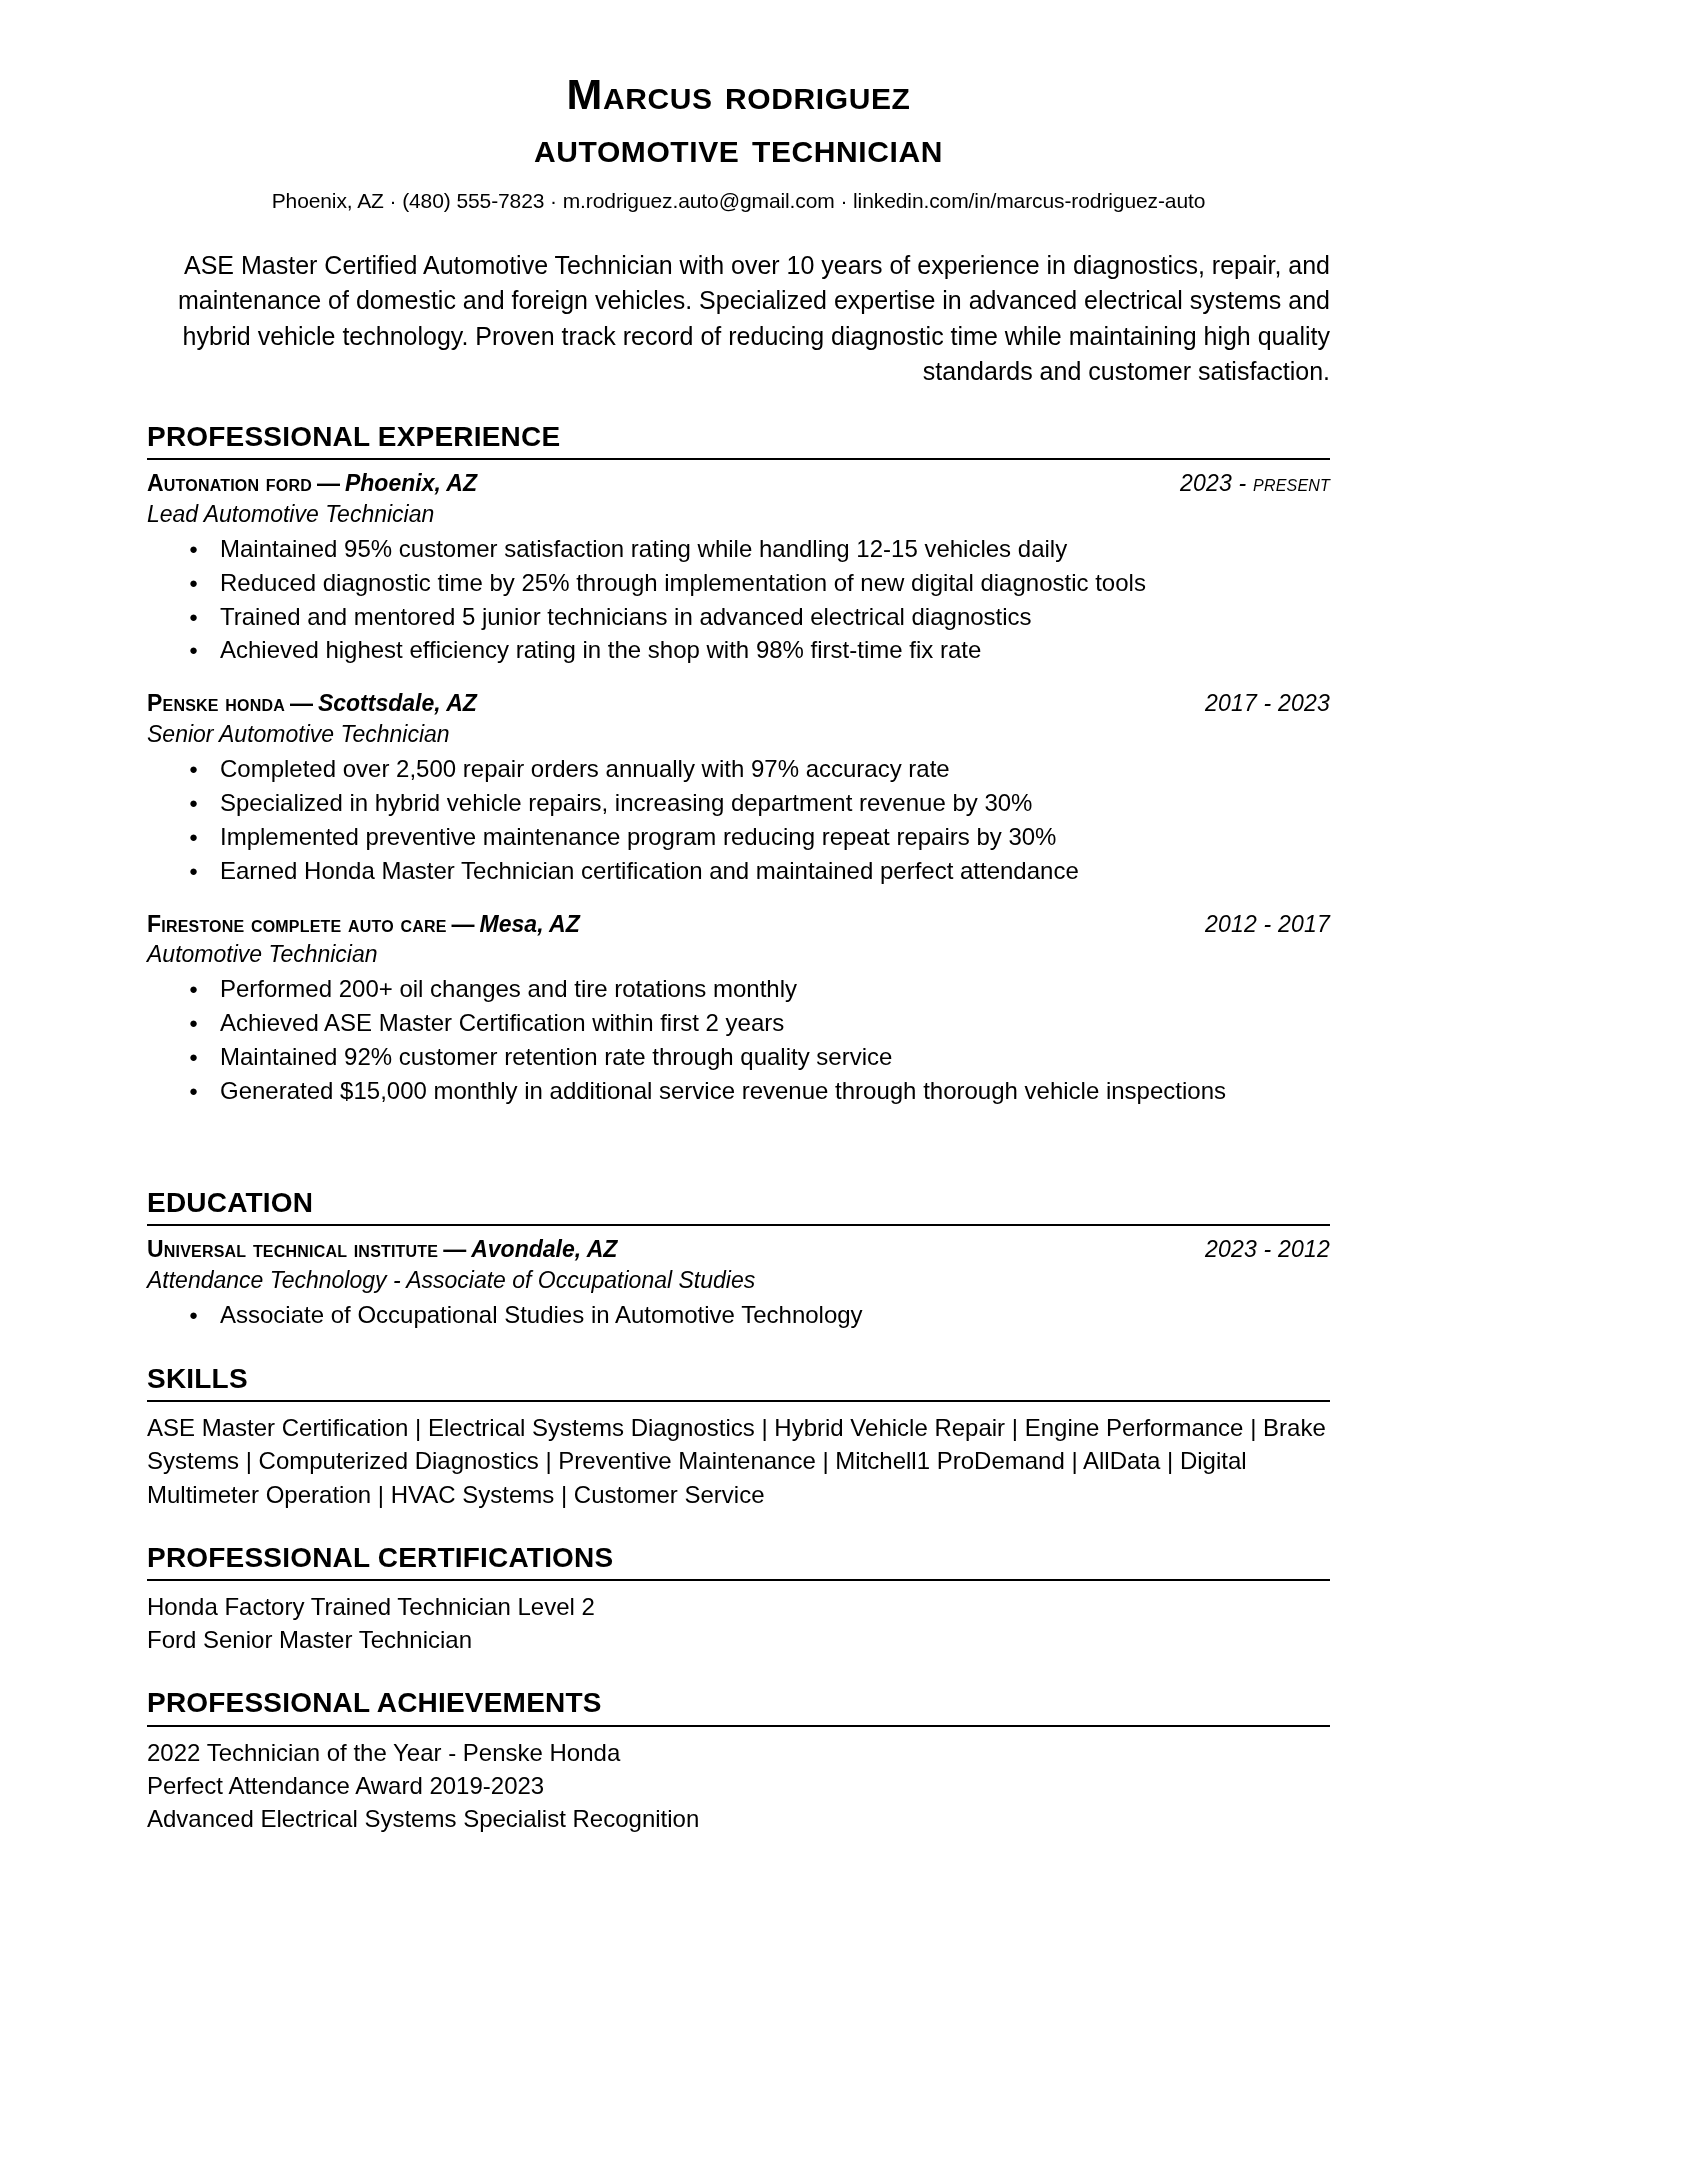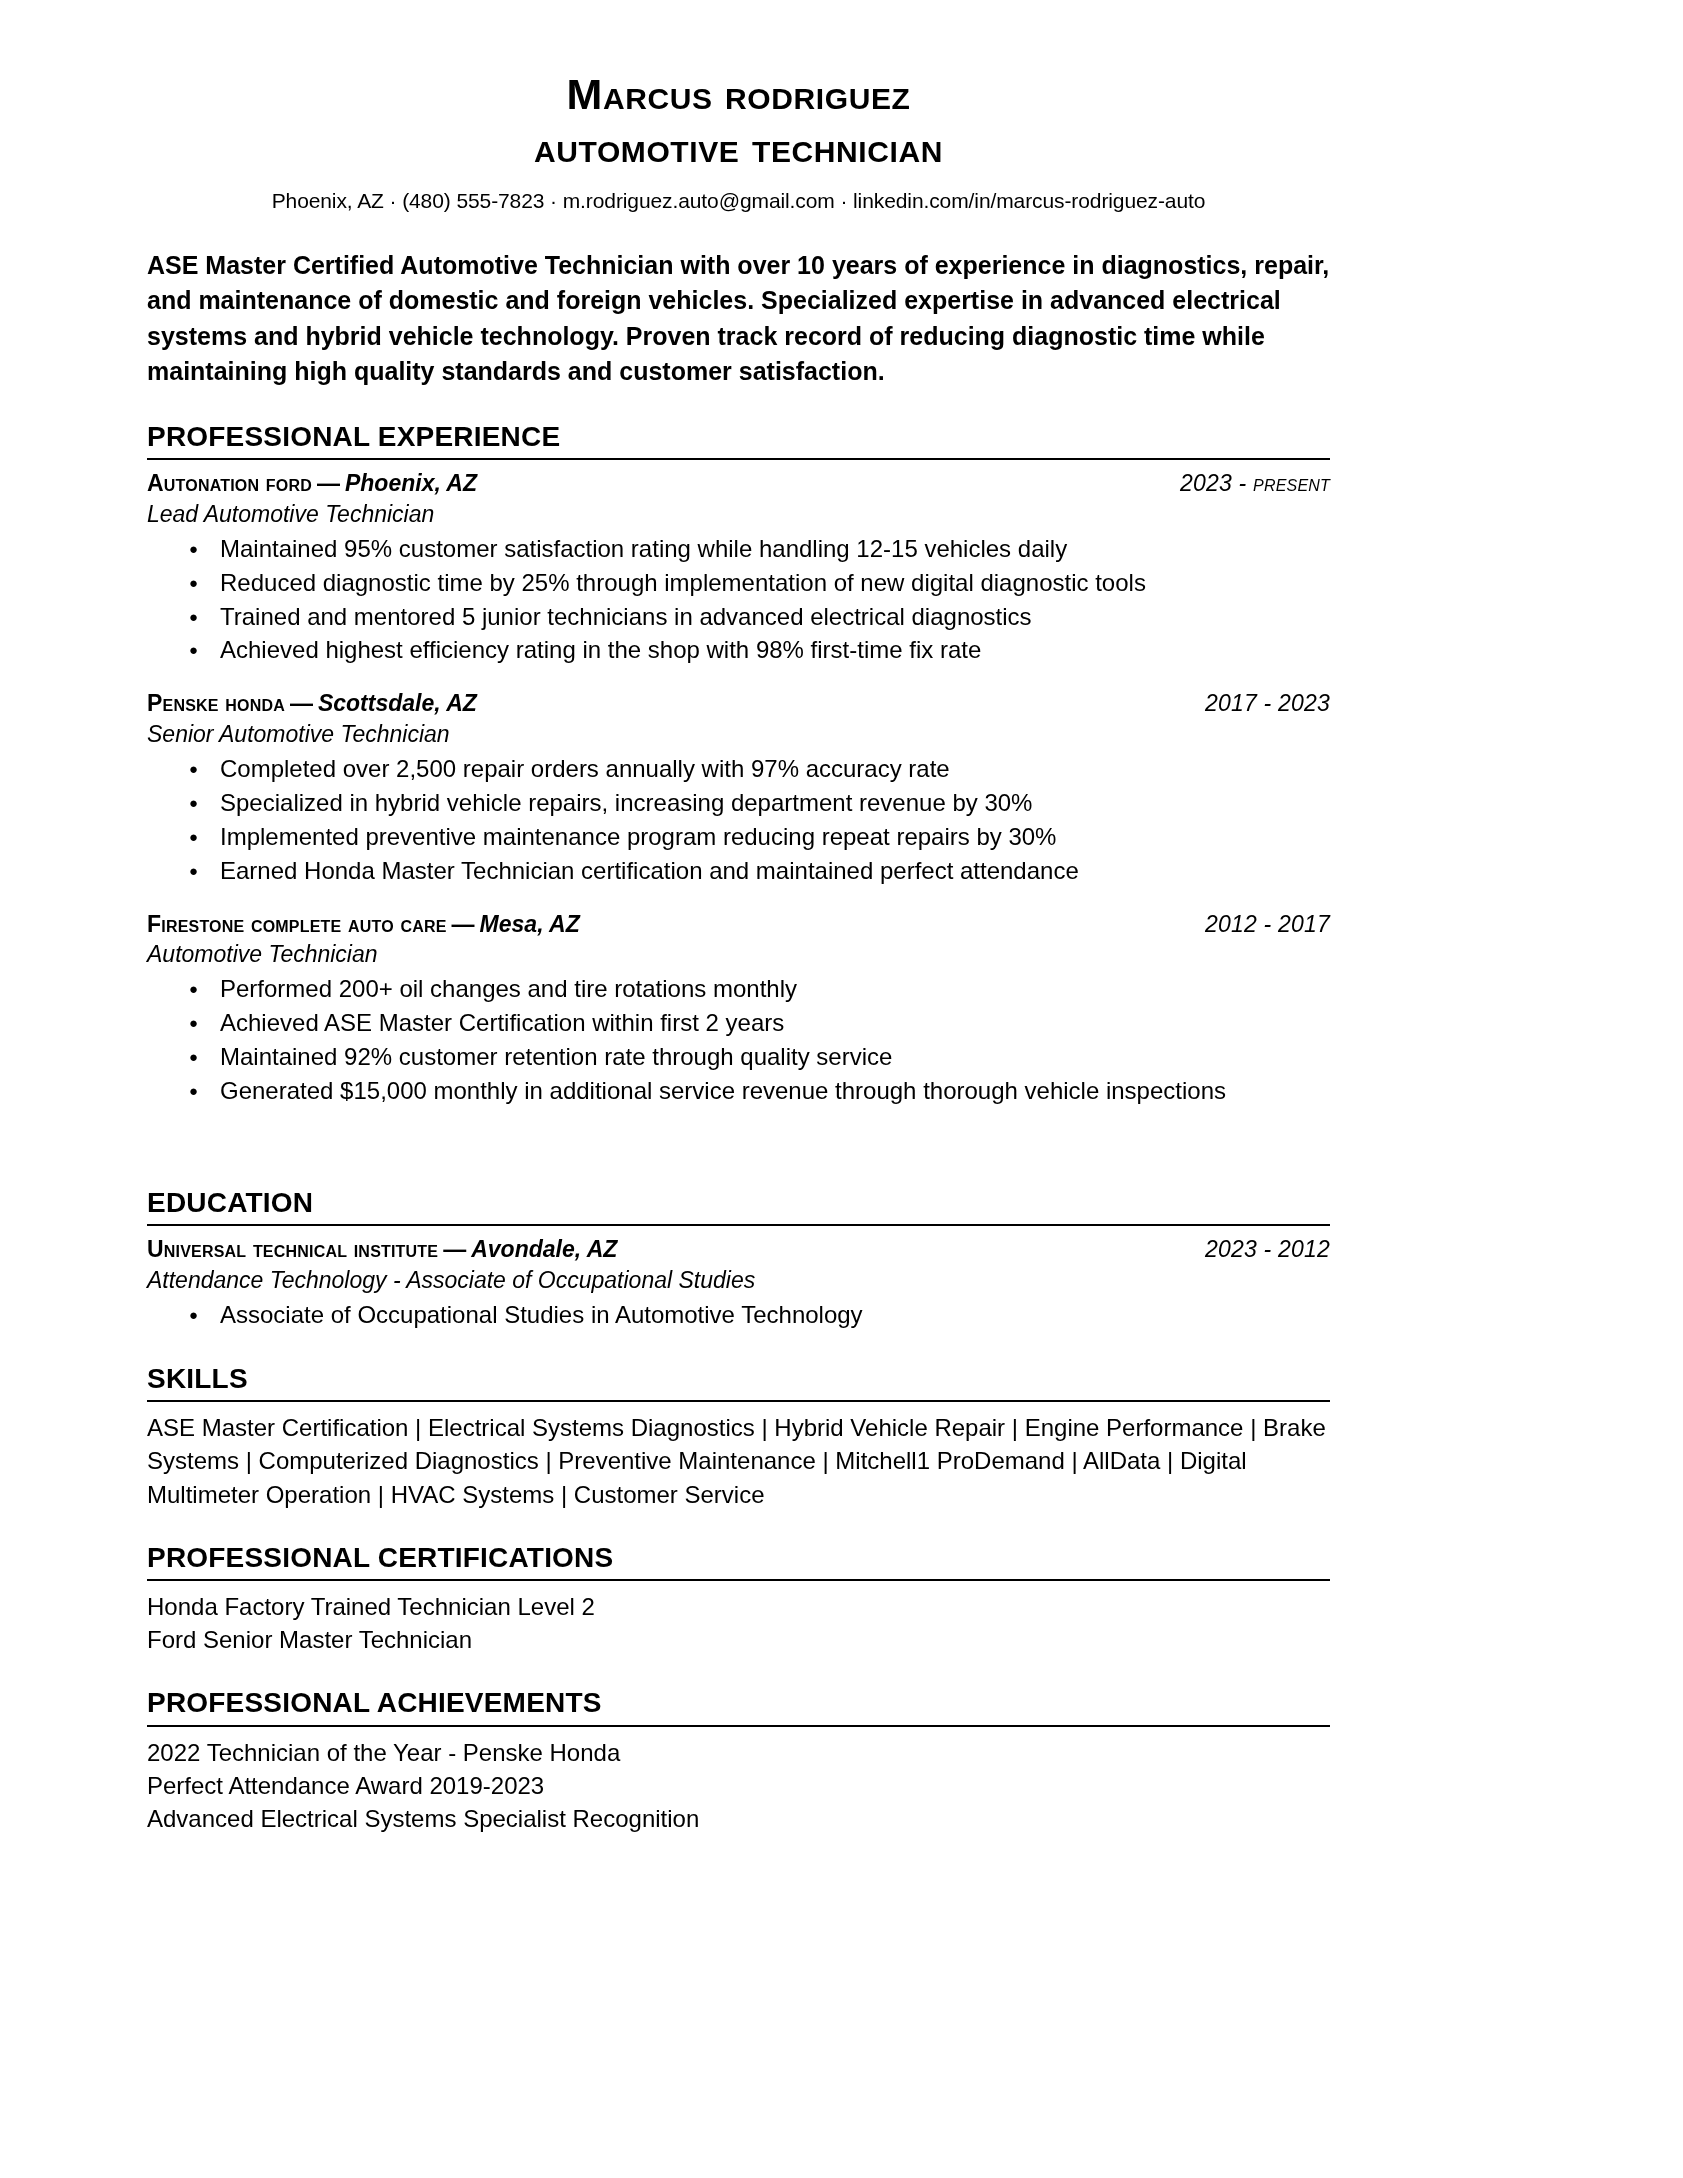--- a/index.html
+++ b/index.html
@@ -55,22 +55,21 @@
     line-height: 1.3;
     letter-spacing: -0.1px;
   }
 
   
   .summary {
     font-size: 25px;
     line-height: 1.42;
     margin-top: 33px;
     margin-bottom: 10px;
-    text-align: left;
-    font-weight: bold;
+    text-align: right;
   }
 
   
   .section { margin-top: 30px; }
 
   .section-title {
     font-size: 28px;
     font-weight: 700;
     letter-spacing: 0.2px;
     line-height: 1.2;

